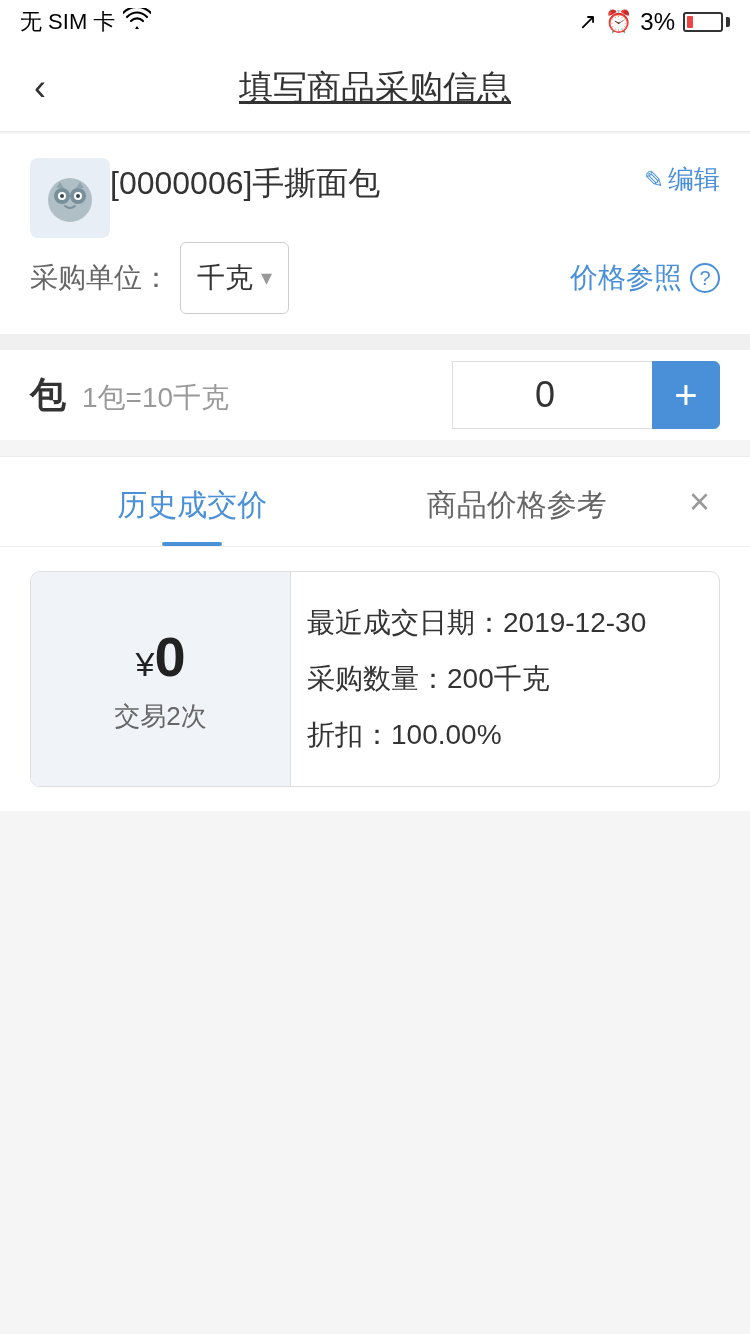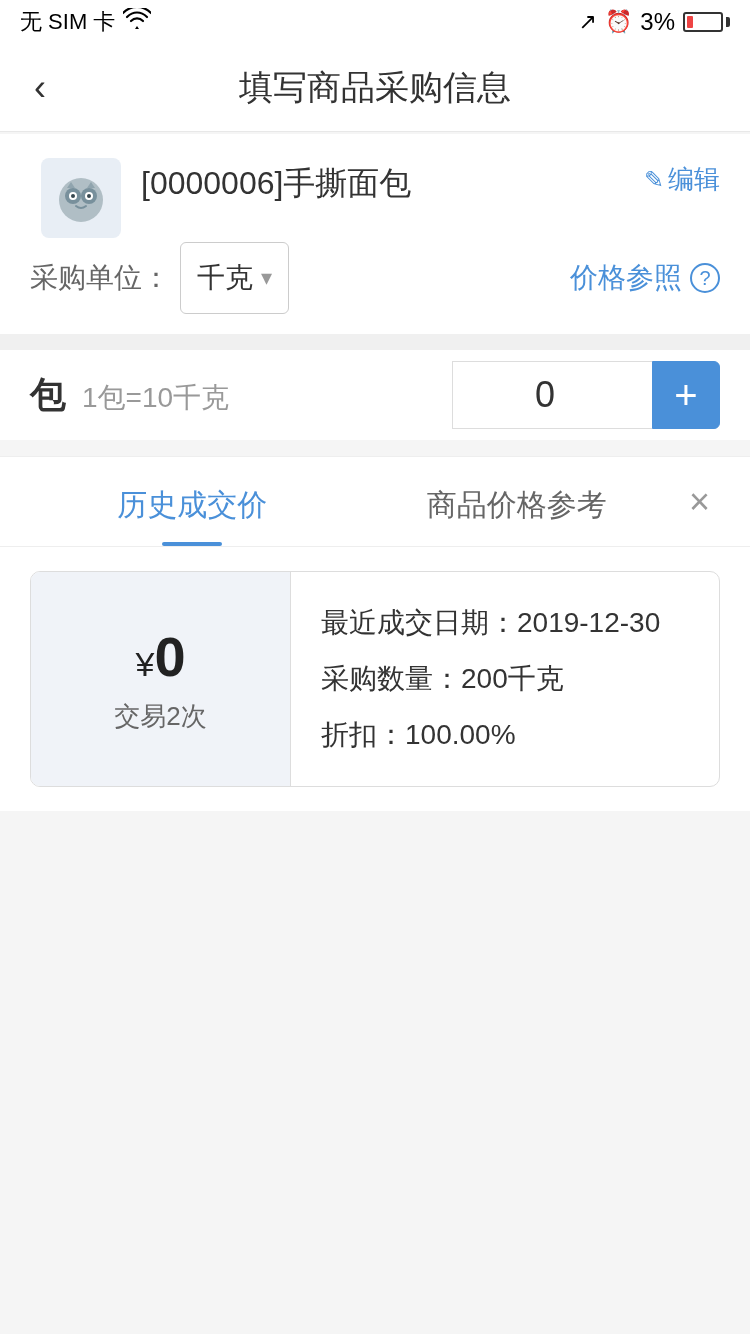--- a/index.html
+++ b/index.html
@@ -87,38 +87,37 @@
       left: 24px;
       font-size: 36px;
       color: #333;
       cursor: pointer;
       padding: 10px;
     }
     .nav-title {
       font-size: 34px;
       font-weight: 500;
       color: #333;
+      text-decoration: underline;
     }
 
     
     .product-section {
       background: #fff;
       padding: 24px 30px 20px 30px;
       margin-top: 2px;
     }
     .product-header {
       display: flex;
       align-items: flex-start;
       justify-content: space-between;
     }
     .product-left {
       display: flex;
       align-items: flex-start;
-      gap: 20px;
-      margin-left: 11px;
     }
     .product-icon {
       width: 80px;
       height: 80px;
       background: #e8eef5;
       border-radius: 8px;
       display: flex;
       align-items: center;
       justify-content: center;
       flex-shrink: 0;
@@ -315,21 +314,21 @@
       font-size: 34px;
       font-weight: 400;
     }
     .price-trades {
       font-size: 26px;
       color: #666;
       margin-top: 10px;
     }
     .price-card-right {
       flex: 1;
-      padding: 30px 30px;
+      padding: 30px 16px;
       display: flex;
       flex-direction: column;
       justify-content: flex-start;
       gap: 14px;
     }
     .price-detail-row {
       font-size: 28px;
       color: #333;
       line-height: 1.5;
     }

